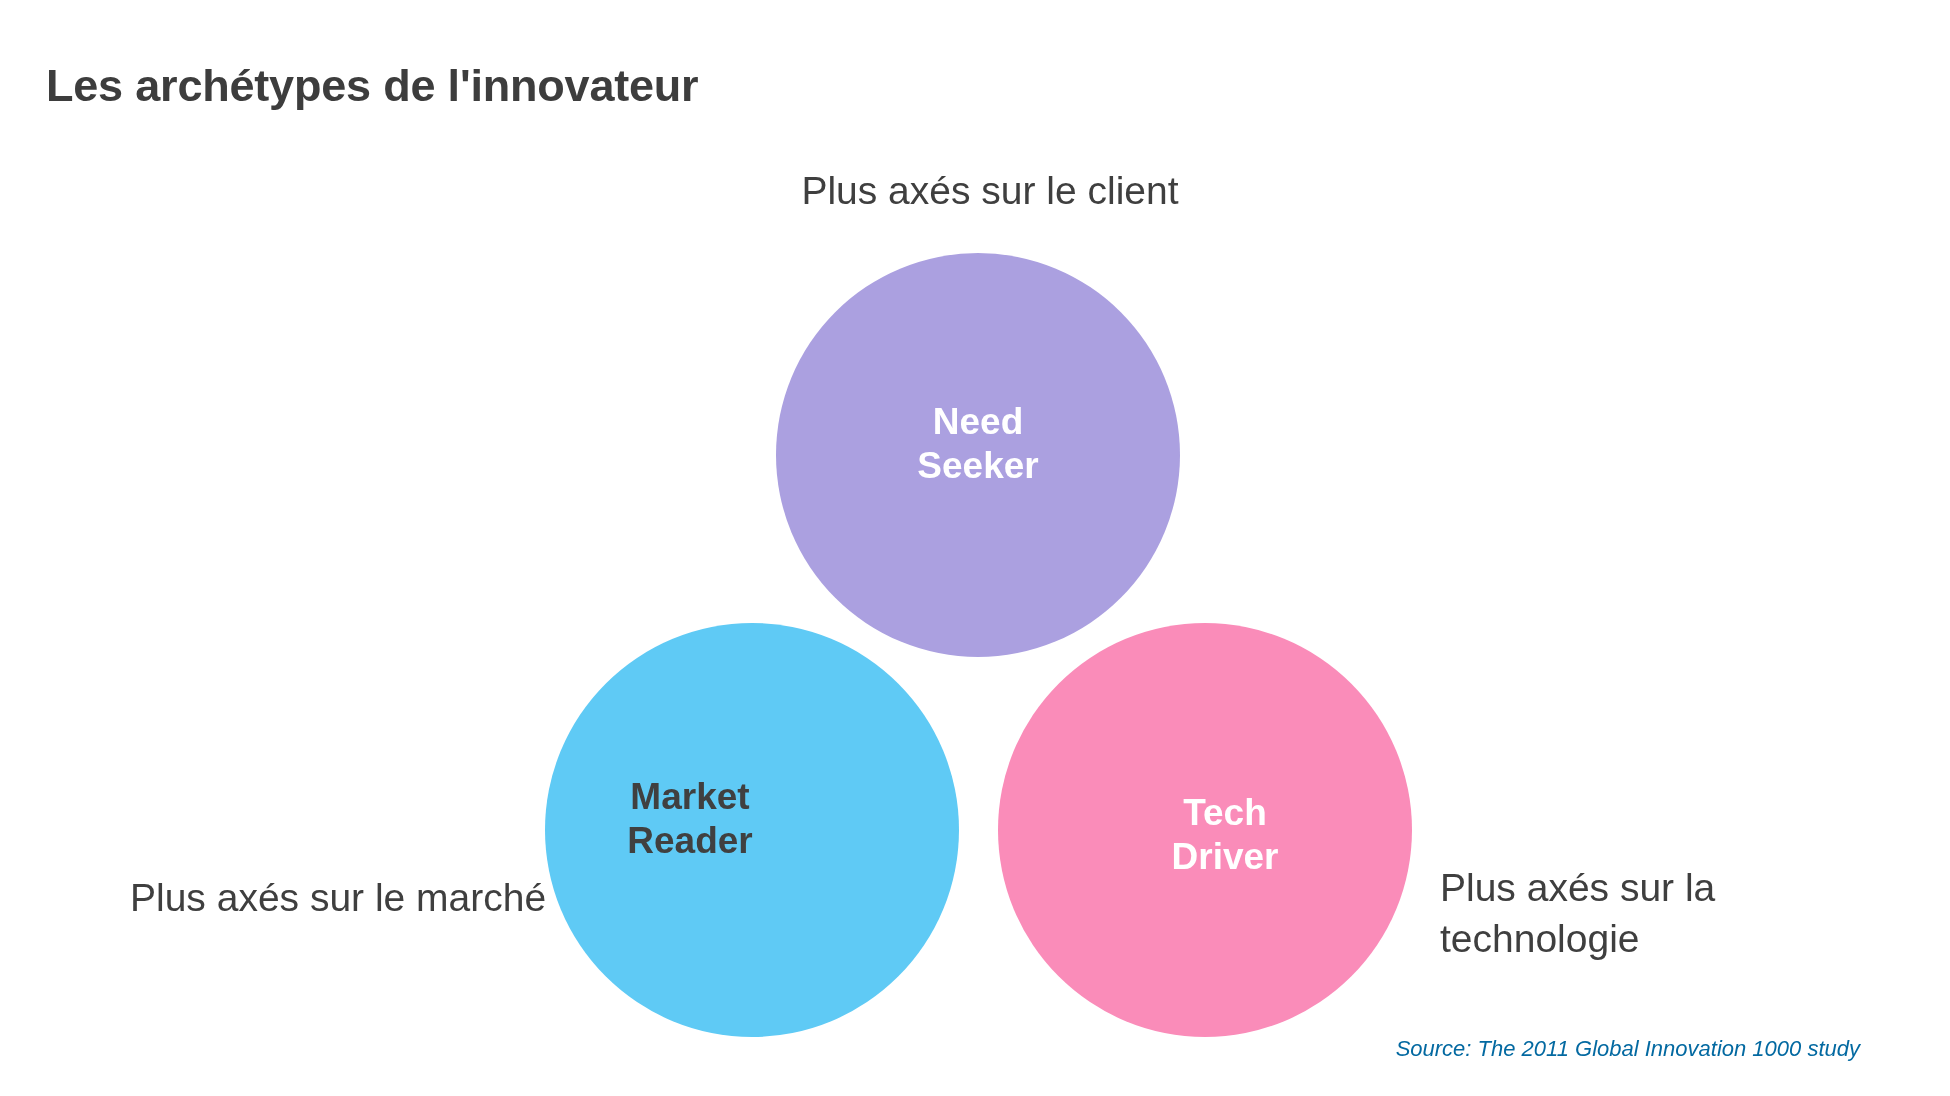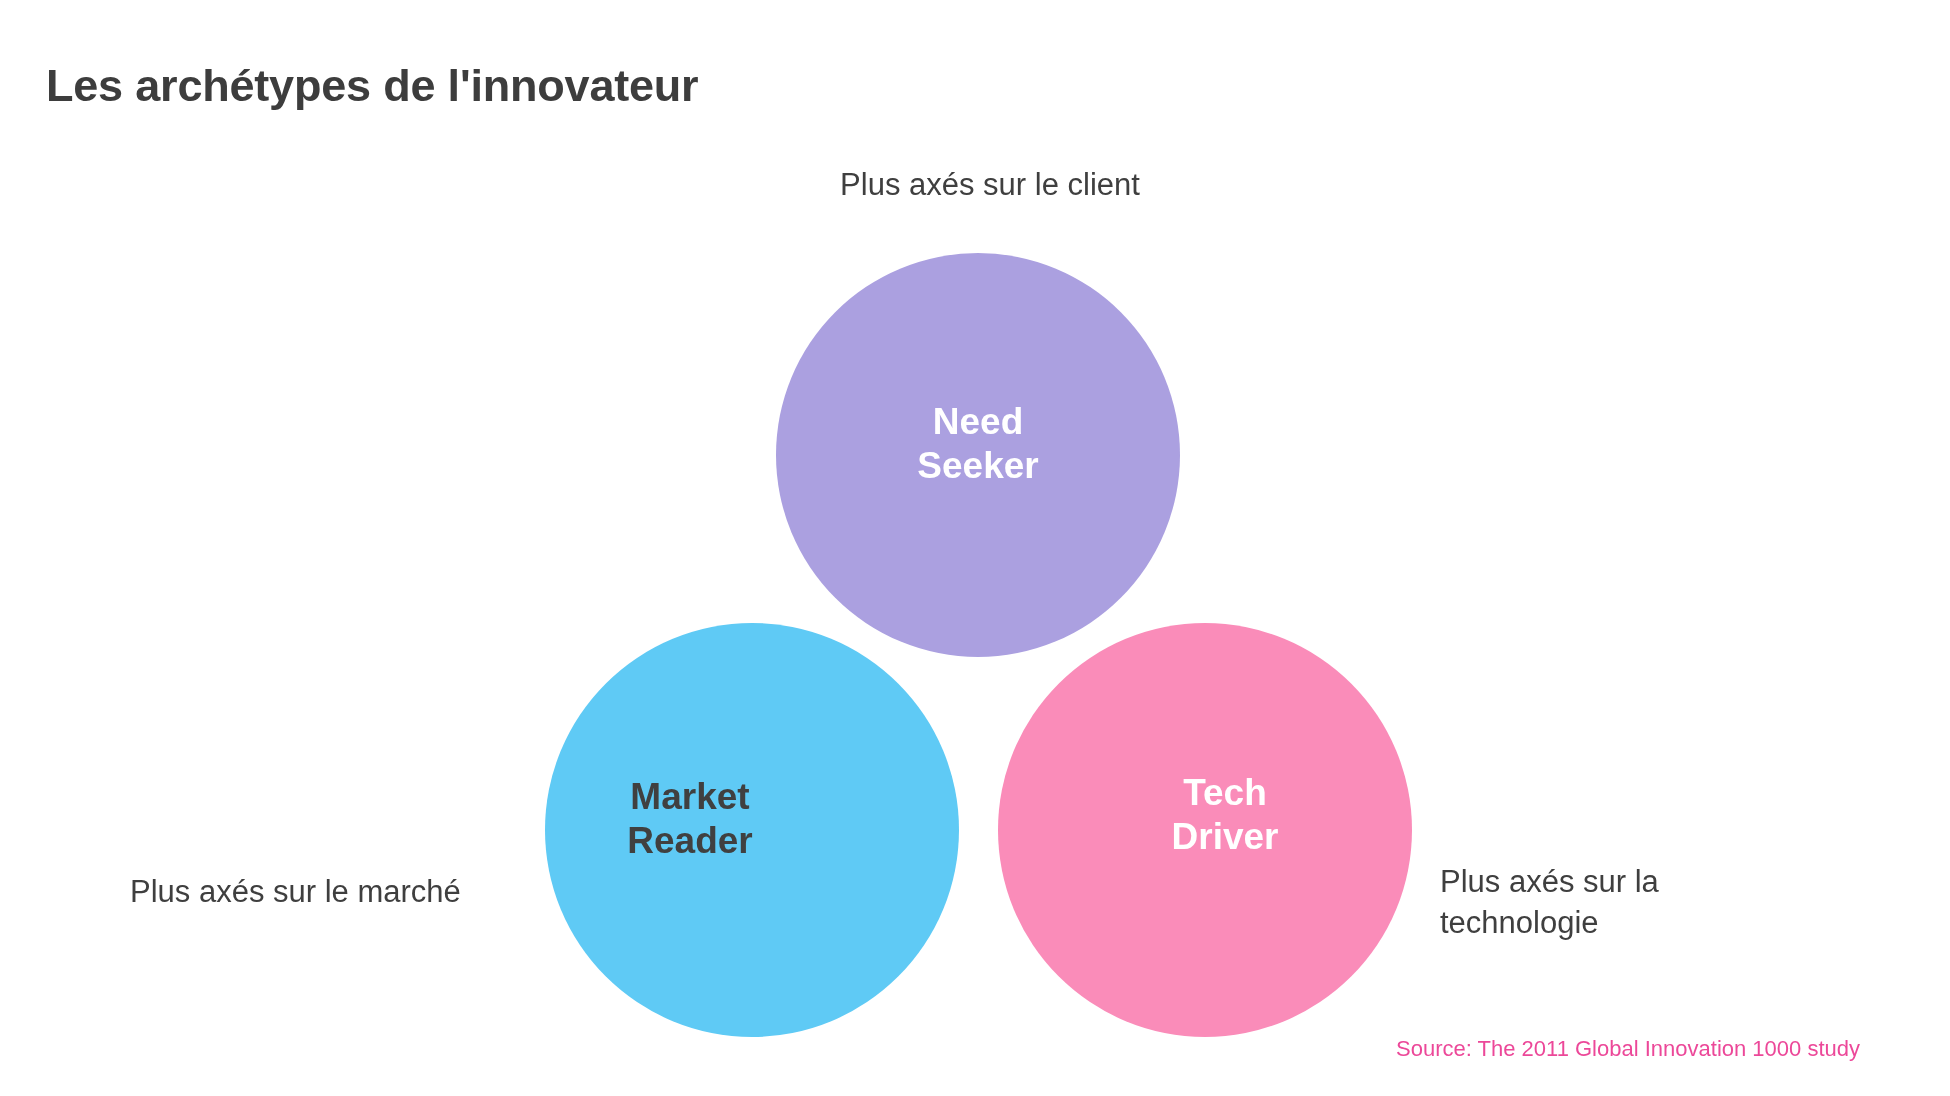--- a/index.html
+++ b/index.html
@@ -30,21 +30,21 @@
     font-weight: bold;
     color: #3d3d3d;
     letter-spacing: -0.2px;
     line-height: 1.15;
     white-space: nowrap;
   }
 
   
   .axis-label {
     position: absolute;
-    font-size: 31px;
+    font-size: 39px;
     font-weight: normal;
     color: #3f3f3f;
     line-height: 1.32;
   }
   #label-client {
     left: 780px;
     top: 165px;
     width: 420px;
     text-align: center;
   }
@@ -90,21 +90,21 @@
     top: 400px;
     width: 260px;
   }
   #venn-label-market {
     left: 540px;
     top: 775px;
     width: 300px;
   }
   #venn-label-tech {
     left: 1090px;
-    top: 771px;
+    top: 791px;
     width: 270px;
   }
 
   
   #source-note {
     position: absolute;
     left: 1000px;
     top: 1036px;
     width: 860px;
     text-align: right;
@@ -163,15 +163,15 @@
     <div class="venn-label" id="venn-label-need" style="color: rgb(255, 255, 255);">Need
 Seeker</div>
 
     <div class="venn-label" id="venn-label-market" style="color: #404040;">Market
 Reader</div>
 
     <div class="venn-label" id="venn-label-tech" style="color: rgb(255, 255, 255);">Tech
 Driver</div>
   </div>
 
-  <div id="source-note" style="color: #ec4899;">Source: The 2011 Global Innovation 1000 study</div>
+  <div id="source-note" style="color: #0369a1; font-style: italic;">Source: The 2011 Global Innovation 1000 study</div>
 
 </div>
 
 </body></html>

